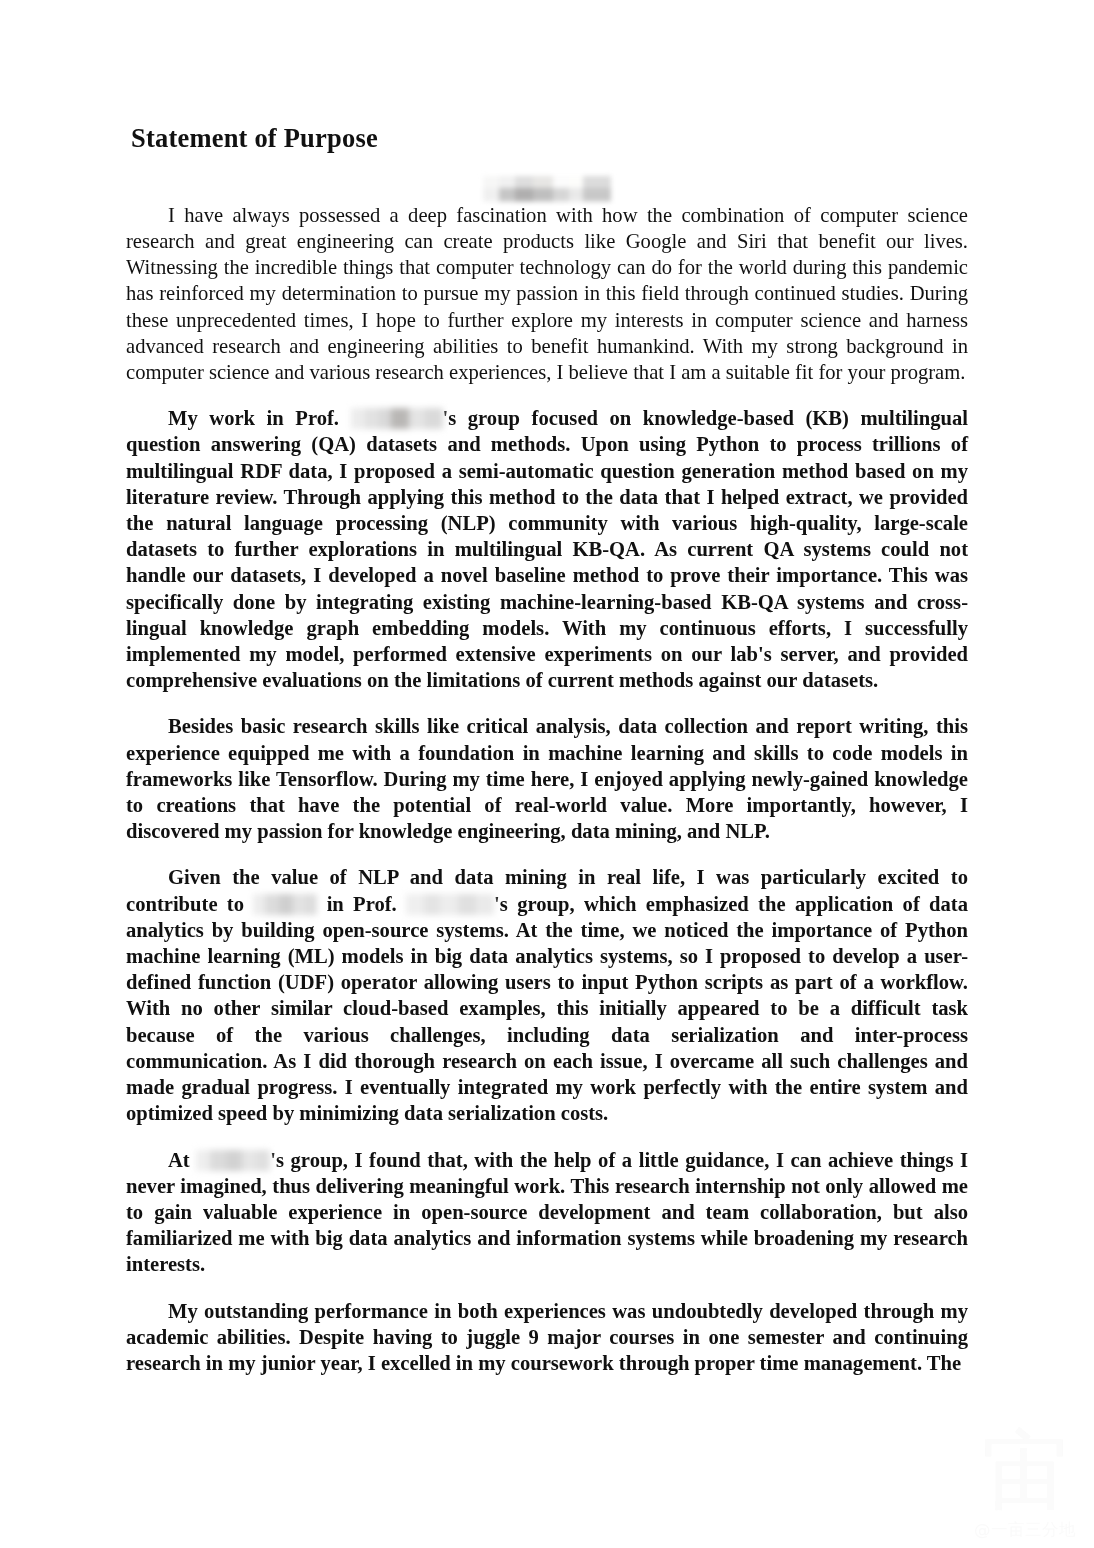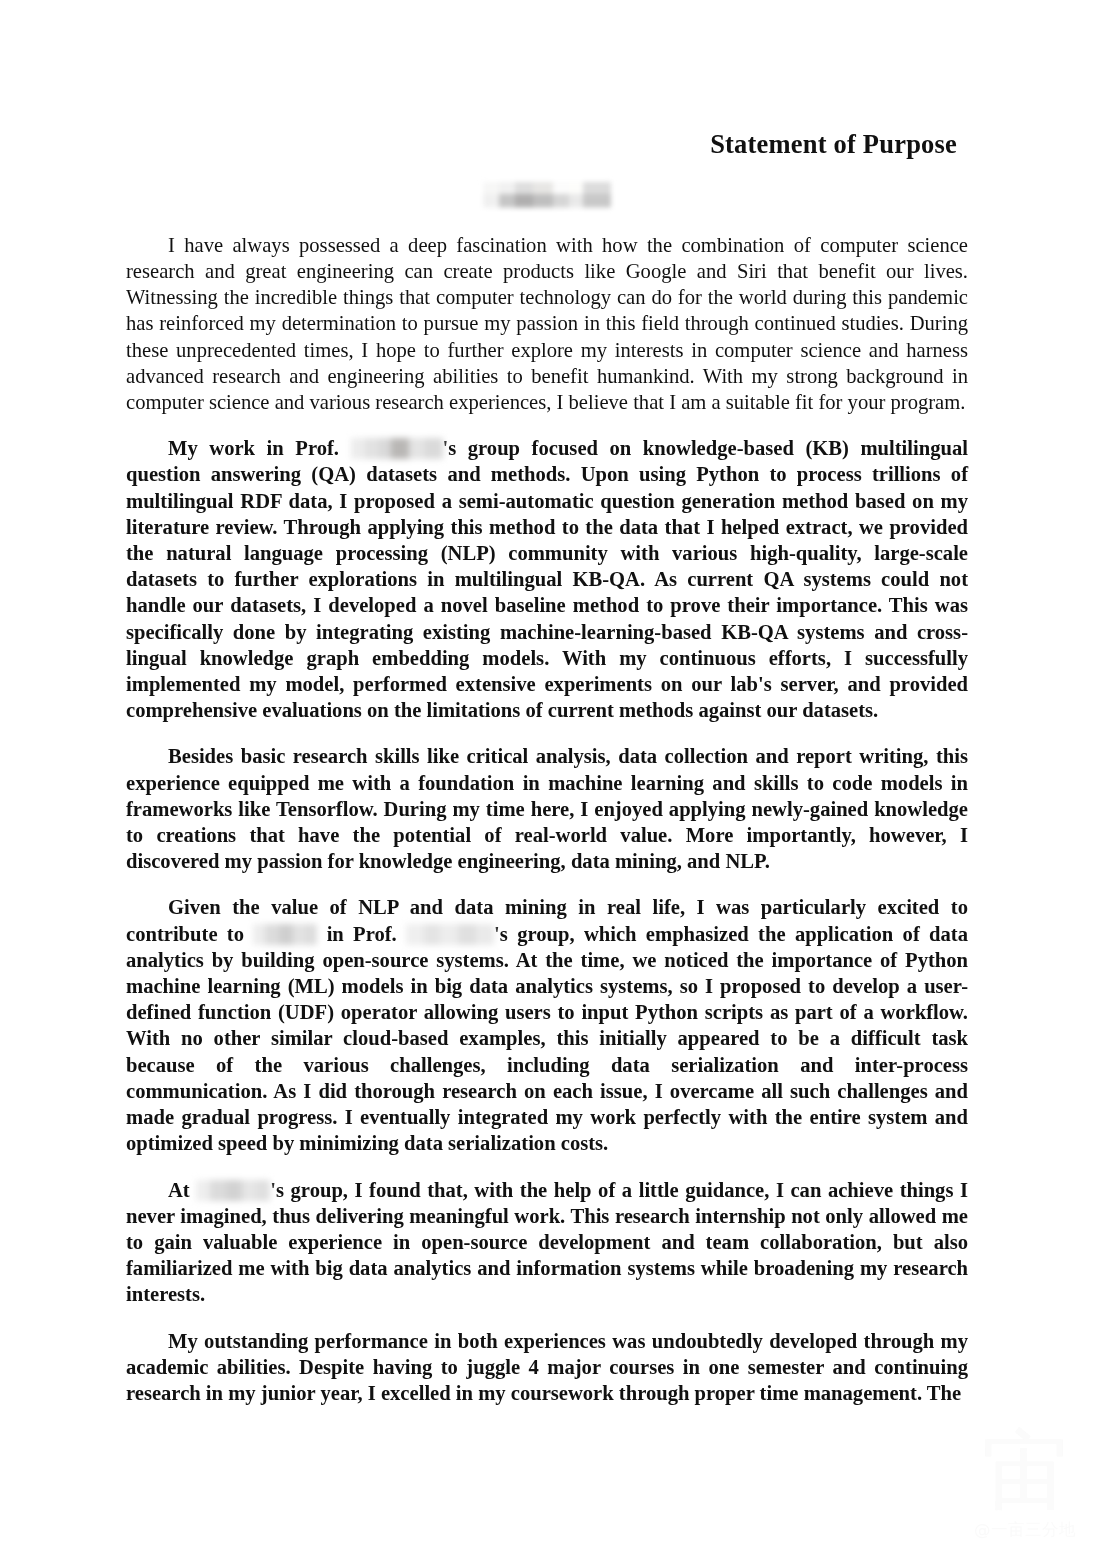--- a/index.html
+++ b/index.html
@@ -25,26 +25,26 @@
   }
 
   .content {
     position: absolute;
     left: 126px;
     top: 118px;
     width: 842px;
   }
 
   .doc-title {
-    text-align: right;
+    text-align: left;
     font-size: 26.5px;
     font-weight: bold;
     letter-spacing: 0.2px;
     line-height: 1.2;
-    margin: 11px;
+    margin: 5px;
     padding: 0;
   }
 
   .author-line {
     text-align: center;
     margin-top: 21px;
     height: 26px;
     line-height: 26px;
   }
 
@@ -142,21 +142,20 @@
   }
   p.body-par + p.body-par {
     margin-top: 20px;
     font-weight: bold;
   }
   p.body-par:first-of-type {
     margin-top: 0;
   }
 
   .par-block {
-    margin-top: 24px;
   }
 
   
   .watermark {
     position: absolute;
     right: 8px;
     bottom: 2px;
     width: 122px;
     height: 124px;
     pointer-events: none;
@@ -202,21 +201,21 @@
     <div class="author-line">
       <span class="redact redact-title"></span>
     </div>
 
     <div class="par-block" id="paragraphs">
         <p class="body-par"><span>I have always possessed a deep fascination with how the combination of computer science research and great engineering can create products like Google and Siri that benefit our lives. Witnessing the incredible things that computer technology can do for the world during this pandemic has reinforced my determination to pursue my passion in this field through continued studies. During these unprecedented times, I hope to further explore my interests in computer science and harness advanced research and engineering abilities to benefit humankind. With my strong background in computer science and various research experiences, I believe that I am a suitable fit for your program.</span></p>
         <p class="body-par"><span>My work in Prof. </span><span class="redact inline redact-name-a"></span><span>'s group focused on knowledge-based (KB) multilingual question answering (QA) datasets and methods. Upon using Python to process trillions of multilingual RDF data, I proposed a semi-automatic question generation method based on my literature review. Through applying this method to the data that I helped extract, we provided the natural language processing (NLP) community with various high-quality, large-scale datasets to further explorations in multilingual KB-QA. As current QA systems could not handle our datasets, I developed a novel baseline method to prove their importance. This was specifically done by integrating existing machine-learning-based KB-QA systems and cross-lingual knowledge graph embedding models. With my continuous efforts, I successfully implemented my model, performed extensive experiments on our lab's server, and provided comprehensive evaluations on the limitations of current methods against our datasets.</span></p>
         <p class="body-par"><span>Besides basic research skills like critical analysis, data collection and report writing, this experience equipped me with a foundation in machine learning and skills to code models in frameworks like Tensorflow. During my time here, I enjoyed applying newly-gained knowledge to creations that have the potential of real-world value. More importantly, however, I discovered my passion for knowledge engineering, data mining, and NLP.</span></p>
         <p class="body-par"><span>Given the value of NLP and data mining in real life, I was particularly excited to contribute to </span><span class="redact inline redact-name-b"></span><span> in Prof. </span><span class="redact inline redact-name-c"></span><span>'s group, which emphasized the application of data analytics by building open-source systems. At the time, we noticed the importance of Python machine learning (ML) models in big data analytics systems, so I proposed to develop a user-defined function (UDF) operator allowing users to input Python scripts as part of a workflow. With no other similar cloud-based examples, this initially appeared to be a difficult task because of the various challenges, including data serialization and inter-process communication. As I did thorough research on each issue, I overcame all such challenges and made gradual progress. I eventually integrated my work perfectly with the entire system and optimized speed by minimizing data serialization costs.</span></p>
         <p class="body-par"><span>At </span><span class="redact inline redact-name-d"></span><span>'s group, I found that, with the help of a little guidance, I can achieve things I never imagined, thus delivering meaningful work. This research internship not only allowed me to gain valuable experience in open-source development and team collaboration, but also familiarized me with big data analytics and information systems while broadening my research interests.</span></p>
-        <p class="body-par"><span>My outstanding performance in both experiences was undoubtedly developed through my academic abilities. Despite having to juggle 4 major courses in one semester and continuing research in my junior year, I excelled in my coursework through proper time management. The</span></p>
+        <p class="body-par"><span>My outstanding performance in both experiences was undoubtedly developed through my academic abilities. Despite having to juggle 9 major courses in one semester and continuing research in my junior year, I excelled in my coursework through proper time management. The</span></p>
       </div>
 
   </div>
 
   <div class="watermark">
     <div class="wm-glyph">宙</div>
     <div class="wm-text">@一亩三分地</div>
   </div>
 
 </div>

